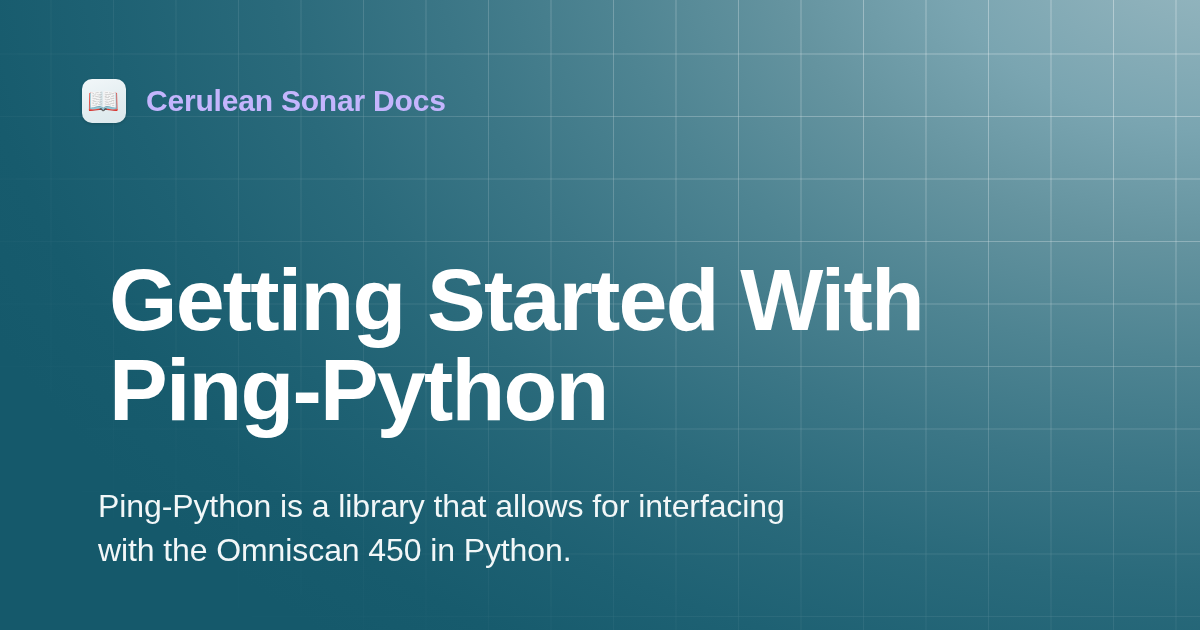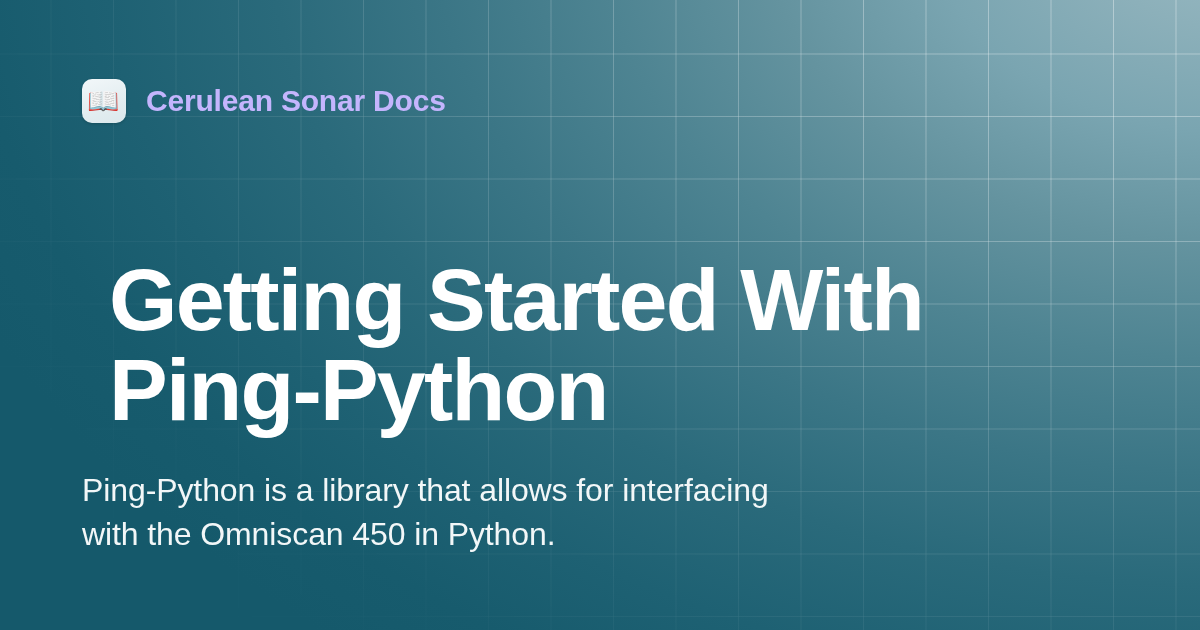--- a/index.html
+++ b/index.html
@@ -116,21 +116,21 @@
     font-weight: bold;
     letter-spacing: -1.8px;
     max-width: 1000px;
   }
 
   
   .subtitle {
     position: absolute;
     left: 82px;
     top: 468px;
-    margin: 0;
+    margin: 16px;
     color: #f2f7f8;
     font-size: 32px;
     line-height: 44px;
     font-weight: normal;
     letter-spacing: -0.1px;
     max-width: 700px;
   }
 </style>
 </head>
 <body>

